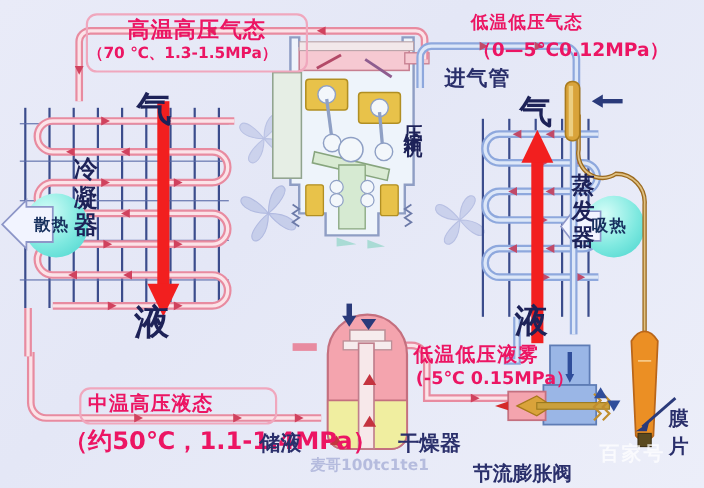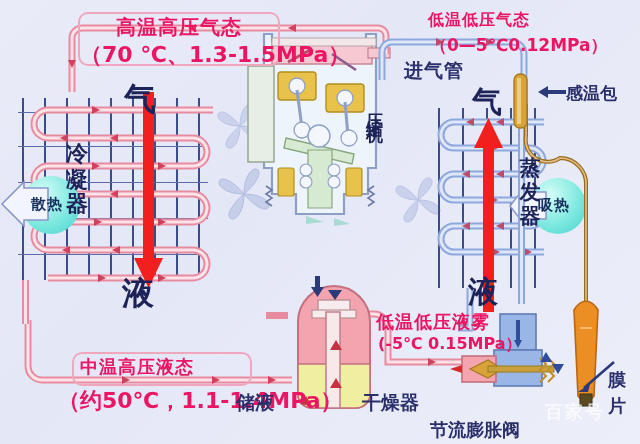--- a/index.html
+++ b/index.html
@@ -308,21 +308,21 @@
     </svg>
   </div>
 
   <svg width="80" height="60" style="left:452px;top:288px;">
     <path d="M18,0 L18,40 L6,40" fill="none" stroke="#8ea8dd" stroke-width="7"></path>
     <path d="M18,0 L18,40 L6,40" fill="none" stroke="#dde7f8" stroke-width="3"></path>
   </svg>
 
   <div class="rbox" style="left:78px;top:12px;width:198px;height:50px;border-color:#f0a7bd;"></div>
   <span class="redtxt" style="left:86px;top:14px;font-size:20px;letter-spacing:1px;margin-left:30px;">高温高压气态</span>
-  <span class="redtxt" style="left:80px;top:40px;font-size:22px;text-align:right;">（70 ℃、1.3-1.5MPa）</span>
+  <span class="redtxt" style="left:80px;top:40px;font-size:14px;text-align:right;">（70 ℃、1.3-1.5MPa）</span>
 
   <span class="redtxt" style="left:428px;top:10px;font-size:16px;letter-spacing:1px;">低温低压气态</span>
   <span class="redtxt" style="left:430px;top:34px;font-size:17px;">（0—5℃0.12MPa）</span>
 
   <div class="rbox" style="left:72px;top:352px;width:176px;height:30px;border-color:#f0a7bd;"></div>
   <span class="redtxt" style="left:80px;top:355px;font-size:18px;letter-spacing:1px;">中温高压液态</span>
   <span class="redtxt" style="left:58px;top:386px;font-size:22px;">（约50℃，1.1-1.4MPa）</span>
 
   <span class="redtxt" style="left:376px;top:310px;font-size:18px;letter-spacing:1px;">低温低压液雾</span>
   <span class="redtxt" style="left:378px;top:334px;font-size:16px;">(-5℃ 0.15MPa）</span>
@@ -335,32 +335,32 @@
   <svg width="16" height="22" style="left:310px;top:276px;">
     <rect x="5" y="0" width="5" height="13" fill="#2a3a7a"></rect>
     <polygon points="1,11 14,11 7.5,21" fill="#2a3a7a"></polygon>
   </svg>
 
   <span class="lbl" style="left:236px;top:390px;font-size:19px;">储液</span>
   <span class="lbl" style="left:362px;top:390px;font-size:19px;">干燥器</span>
 
   <span class="lbl" style="left:430px;top:418px;font-size:18px;">节流膨胀阀</span>
 
-  <span class="lbl" style="left:566px;top:82px;font-size:17px;">感温包</span>
   <svg width="28" height="12" style="left:538px;top:86px;">
     <rect x="8" y="4" width="20" height="4" fill="#2a3a7a"></rect>
     <polygon points="10,0 10,12 0,6" fill="#2a3a7a"></polygon>
   </svg>
 
   <span class="lbl" style="left:608px;top:368px;font-size:18px;">膜</span>
   <span class="lbl" style="left:608px;top:394px;font-size:18px;">片</span>
   <svg width="40" height="34" style="left:576px;top:360px;">
     <line x1="38" y1="2" x2="8" y2="28" stroke="#2a3a7a" stroke-width="2.6"></line>
     <polygon points="2,32 14,24 12,32" fill="#2a3a7a"></polygon>
   </svg>
 
   <span class="bigchar" style="left:124px;top:78px;font-size:32px;">气</span>
   <span class="bigchar" style="left:122px;top:272px;font-size:32px;">液</span>
   <span class="bigchar" style="left:472px;top:82px;font-size:30px;">气</span>
   <span class="bigchar" style="left:468px;top:272px;font-size:30px;">液</span>
 
   <span class="wm" style="left:500px;top:400px;font-size:18px;">百家号</span>
+  <span class="wm2" style="left:282px;top:414px;font-size:14px;">麦哥100tc1te1</span>
 </div>
 
 </body></html>

